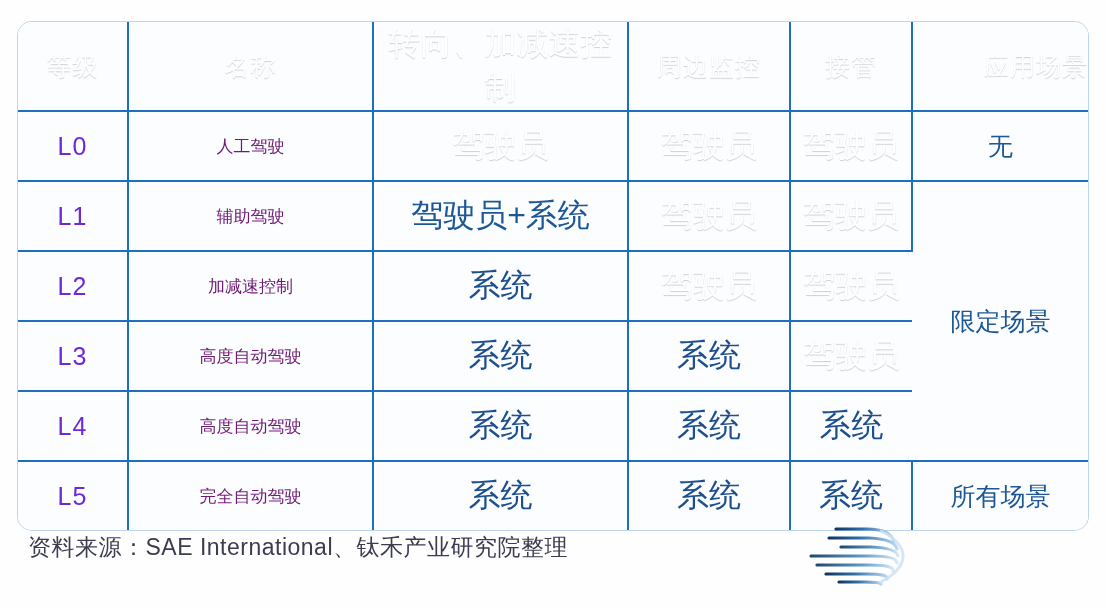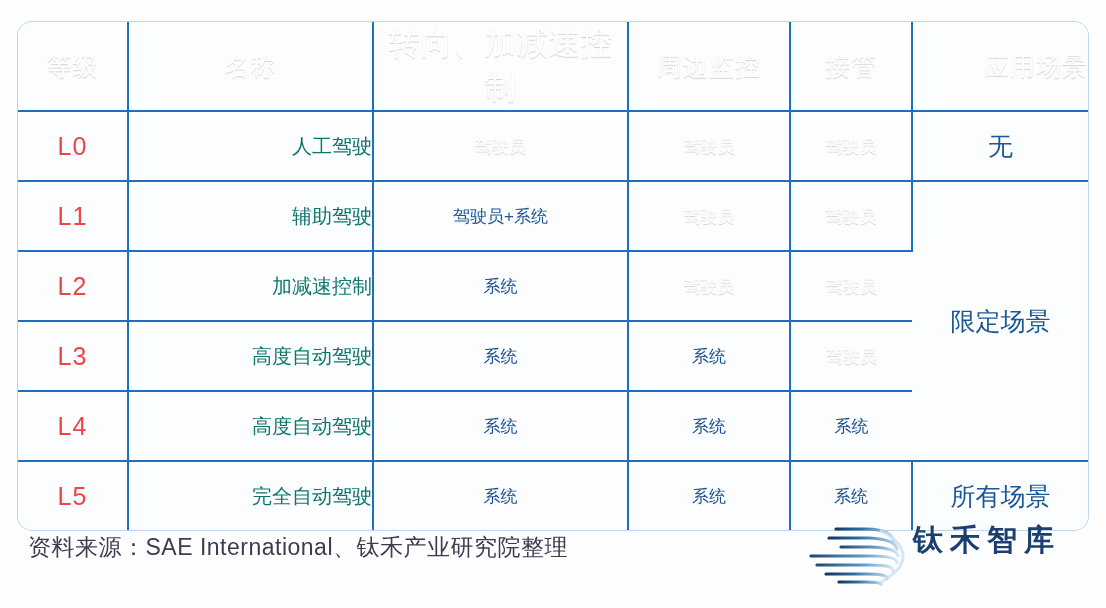--- a/index.html
+++ b/index.html
@@ -74,32 +74,31 @@
     text-align: right;
   }
   thead th.hdr-wide {
     font-size: 32px;
     letter-spacing: 0px;
   }
 
   
   tbody td {
     height: 68px;
-    font-size: 17px;
+    font-size: 32px;
     color: #1d4f8f;
   }
   tbody td.level {
     font-size: 25px;
-    color: #ef4444;
+    color: #6d28d9;
     letter-spacing: 1px;
   }
   tbody td.name {
-    font-size: 20px;
-    color: #0f766e;
-    text-align: right;
+    font-size: 17px;
+    color: #701a75;
   }
 
   
   td.fill-mid {
     background: #5c9dd5;
     color: #ffffff;
     text-shadow: 0 1px 1px rgba(0,0,0,0.18);
   }
   td.fill-dark {
     background: #2276c4;
@@ -288,19 +287,18 @@
             <path d="M22 41 H74 Q100 41 98 47"></path>
           </g>
           <g fill="none" stroke="url(#lgGrad)" stroke-width="3.2" stroke-linecap="round">
             <path d="M31 50 H72 Q94 50 92 55"></path>
             <path d="M44 58 H70 Q84 58 86 60"></path>
           </g>
           <path d="M86 7 Q108 18 108 32 Q108 46 86 58" fill="none" stroke="#cfe2f2" stroke-width="3" stroke-linecap="round" opacity="0.85"></path>
         </svg>
       </div>
       <div id="logo-text">
-        <div id="logo-cn">钛禾智库</div>
       </div>
     </div>
 
   </div>
 
 </div>
 
 </body></html>

